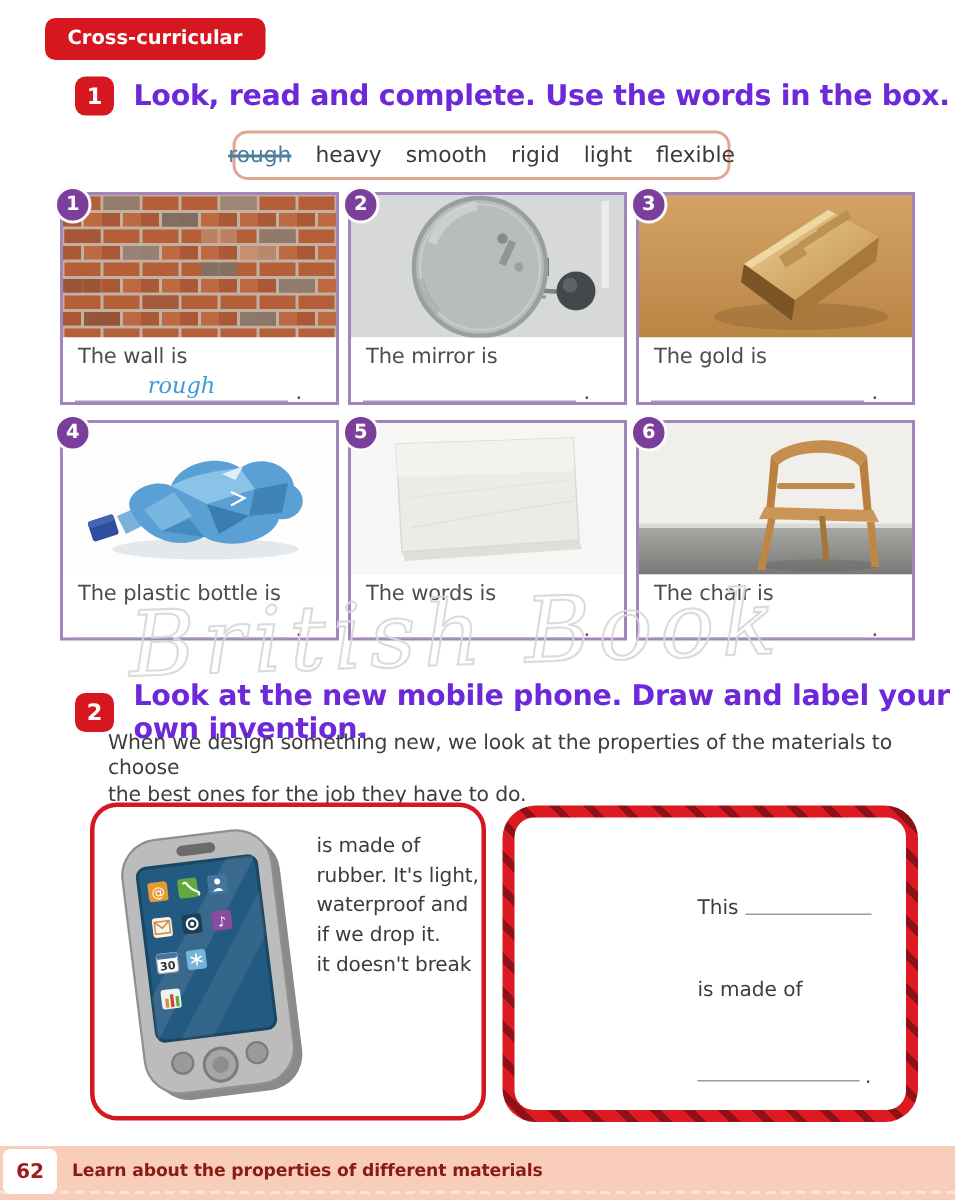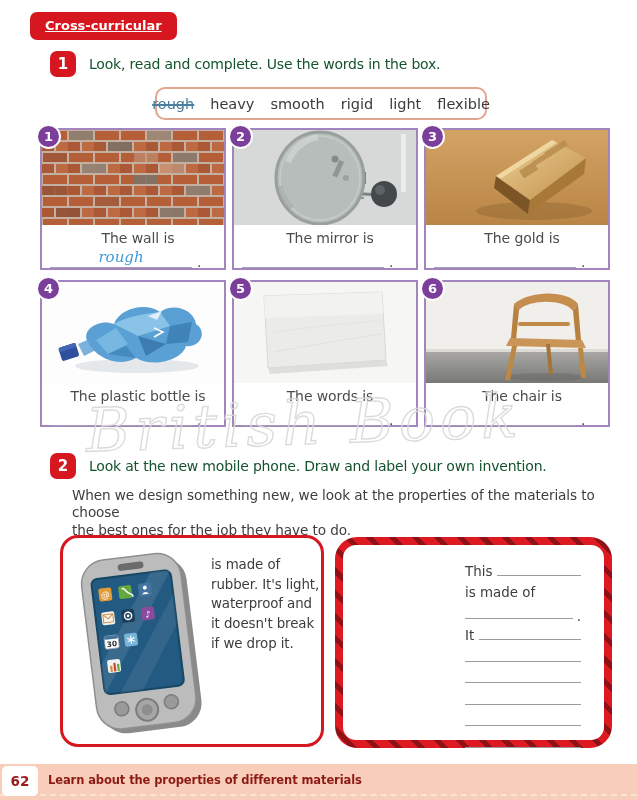--- a/index.html
+++ b/index.html
@@ -4,32 +4,32 @@
 <style>
   * { margin:0; padding:0; box-sizing:border-box; }
   html,body { background:#ffffff; }
   .page {
     position:relative; width:637px; height:800px; background:#ffffff;
     font-family:"DejaVu Sans","Liberation Sans",sans-serif; overflow:hidden;
   }
   
   .lesson-badge {
     position:absolute; left:30px; top:12px; background:#d6171f; color:#fff;
-    font-weight:bold; font-size:13px; padding:6px 15px 7px; border-radius:7px;text-decoration:underline;
+    font-weight:bold; font-size:13px; padding:6px 15px 7px; border-radius:7px;
   }
   
   .ex-header { position:absolute; display:flex; align-items:center; gap:13px; }
   #ex1-header { left:50px; top:51px; }
   #ex2-header { left:50px; top:453px; }
   .num-badge {
     width:26px; height:26px; background:#d6171f; border-radius:7px; color:#fff;
     font-weight:bold; font-size:15px; display:flex; align-items:center; justify-content:center;
     flex:0 0 auto;
   }
-  .ex-title { font-weight:normal; font-size:14px; color:#14532d; letter-spacing:-0.2px; }
+  .ex-title { font-weight:bold; font-size:19px; color:#6d28d9; letter-spacing:-0.2px; }
   
   .word-box {
     position:absolute; left:155px; top:87px; width:332px; height:33px;
     border:2px solid #e2a58f; border-radius:10px;
     display:flex; align-items:center; justify-content:center; gap:16px;
     font-size:14.5px; color:#3b3b3b; background:#fff;
   }
   .word-crossed { color:#4a7d9e; text-decoration:line-through; text-decoration-thickness:2px; }
   
   .cards-grid { position:absolute; left:40px; top:128px; width:571px; display:flex; flex-wrap:wrap; gap:10px 6px; }
@@ -37,21 +37,21 @@
   .row1 { height:142px; }
   .row2 { height:147px; }
   .card-num {
     position:absolute; left:-6px; top:-6px; width:25px; height:25px; border-radius:50%;
     background:#7b3f9b; border:2px solid #fcfcfc; color:#fff; font-size:13px; font-weight:bold;
     display:flex; align-items:center; justify-content:center; z-index:3;
   }
   .card-img { display:block; width:100%; }
   .row1 .card-img { height:95px; }
   .row2 .card-img { height:101px; }
-  .card-caption { font-size:14px; color:#4c4c4c; padding:5px 0 0 10px; letter-spacing:-0.1px;text-align:center; }
+  .card-caption { font-size:14px; color:#4c4c4c; padding:5px 0 0 10px; letter-spacing:-0.1px; }
   .card-answer-row { display:flex; align-items:flex-end; padding:1px 0 0 8px; height:22px; }
   .answer-line {
     display:inline-block; width:142px; border-bottom:1.5px solid #a79bb5;
     text-align:center; height:20px; line-height:18px;
   }
   .answer-text { color:#3e9ad5; font-size:15px; font-family:"DejaVu Serif","Liberation Serif",serif; font-style:italic; }
   .line-period { color:#4c4c4c; font-size:14px; margin-left:5px; line-height:12px; }
   
   .watermark {
     position:absolute; left:86px; top:388px; z-index:6; pointer-events:none; white-space:nowrap;
@@ -69,21 +69,21 @@
   .phone-art { position:absolute; left:4px; top:6px; width:148px; height:198px; }
   .phone-text { position:absolute; left:148px; top:17px; width:116px; font-size:13.4px; line-height:1.47; color:#3d3d3d; letter-spacing:-0.1px; }
   
   .invention-box {
     position:absolute; left:335px; top:537px; width:277px; height:211px;
     border-radius:22px; padding:8px;
     background:repeating-linear-gradient(45deg,#dd1a22 0 11px,#8e1118 11px 16px);
   }
   .invention-inner { position:relative; width:100%; height:100%; background:#fff; border-radius:13px; }
   .invention-lines { position:absolute; left:122px; top:12px; width:116px; font-size:13.4px; color:#3d3d3d; }
-  .inv-row { height:21.5px; display:flex; align-items:flex-end; }
+  .inv-row { height:21.5px; display:flex; align-items:flex-end;margin-top:34px; }
   .inv-line { flex:1; border-bottom:1.3px solid #9b9b9b; margin:0 0 3px 5px; }
   .inv-line.full { margin-left:0; }
   .inv-period { margin:0 0 -2px 4px; }
   
   .footer { position:absolute; left:0; bottom:0; width:637px; height:36px; background:#f8cebb; }
   .footer-dash { position:absolute; left:0; bottom:4px; width:100%; border-top:2px dashed #fce4d4; }
   .page-num-box {
     position:absolute; left:2px; top:2px; width:36px; height:30px; background:#fff; border-radius:5px;
     display:flex; align-items:center; justify-content:center; color:#9e1b20; font-weight:bold; font-size:13.5px;
   }
@@ -345,22 +345,22 @@
         <circle cx="47" cy="162" r="7" fill="#9a9a9a" stroke="#7c7c7c" stroke-width="1.5"></circle>
         <circle cx="72" cy="166" r="11" fill="#a6a6a6" stroke="#7c7c7c" stroke-width="2"></circle>
         <circle cx="72" cy="166" r="5.5" fill="#8e8e8e"></circle>
         <circle cx="97" cy="161" r="7" fill="#9a9a9a" stroke="#7c7c7c" stroke-width="1.5"></circle>
       </g>
     </svg>
     <div class="phone-text">
       <div>is made of</div>
       <div>rubber. It's light,</div>
       <div>waterproof and</div>
+      <div>if we drop it.</div>
       <div>it doesn't break</div>
-      <div>if we drop it.</div>
     </div>
   </div>
 
   <div class="invention-box">
     <div class="invention-inner">
       <div style="position:absolute;left:0;top:0;width:120px;height:100%;"></div>
       <div class="invention-lines">
         <div class="inv-row">
           <span>This</span>
           <span class="inv-line"></span>

